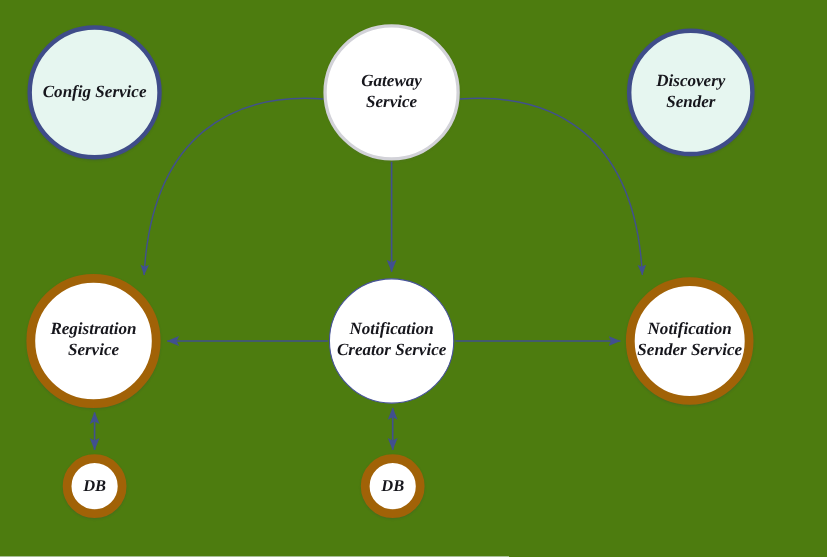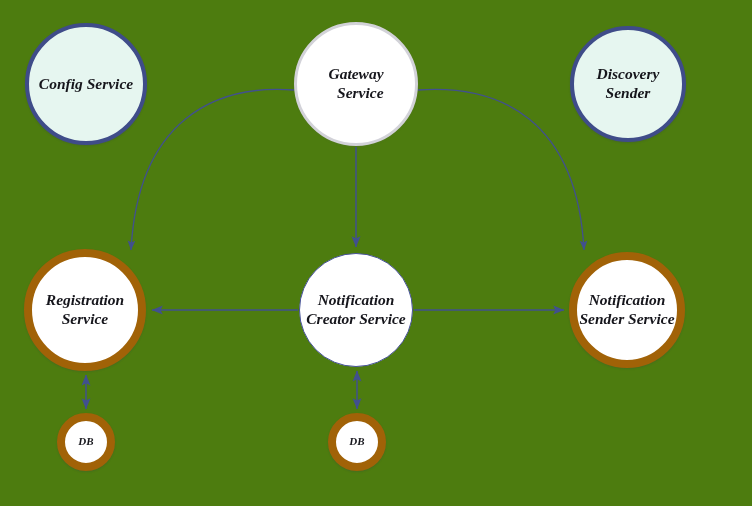--- a/index.html
+++ b/index.html
@@ -54,21 +54,21 @@
   .v-white-thick {
     background: #ffffff;
     border: 8px solid #a16207;
     box-shadow: 0 1px 2px rgba(40,50,100,0.20);
   }
   .v-white-thin {
     background: #ffffff;
     border: 1.4px solid #48539a;
   }
   .size-service { font-size: 15.5px; }
-  .size-db { font-size: 11px; }
+  .size-db { font-size: 15px; }
 </style>
 </head>
 <body>
 
 <div id="canvas" style="background: #4d7c0f; font-weight: bold;">
 
   <svg id="edges" viewBox="0 0 752 506" xmlns="http://www.w3.org/2000/svg">
     <defs>
       <marker id="arrowEnd" markerWidth="9" markerHeight="9" refX="7.2" refY="3.2" orient="auto" markerUnits="strokeWidth">
         <path d="M0,0.2 L7.4,3.2 L0,6.2 L1.5,3.2 z" fill="#41508f"></path>
@@ -85,21 +85,21 @@
         <path d="M 414 310 L 564 310" stroke-width="1.5" marker-end="url(#arrowEnd)"></path>
         <path d="M 86 375 L 86 409" stroke-width="1.5" marker-end="url(#arrowEnd)" marker-start="url(#arrowStart)"></path>
         <path d="M 357 371 L 357 409" stroke-width="1.5" marker-end="url(#arrowEnd)" marker-start="url(#arrowStart)"></path>
       </g>
   </svg>
 
   <div id="node-layer">
       <div class="node v-mint-thick size-service" style="left: 25px; top: 23px; width: 122px; height: 122px; background: rgb(230, 246, 240);">
         <span class="node-label">Config Service</span>
       </div>
-      <div class="node v-white-gray size-service" style="left: 294px; top: 22px; width: 124px; height: 124px; background: rgb(255, 255, 255); text-align: right;">
+      <div class="node v-white-gray size-service" style="left: 294px; top: 22px; width: 124px; height: 124px; background: rgb(255, 255, 255);">
         <span class="node-label">Gateway
 Service</span>
       </div>
       <div class="node v-mint-thick size-service" style="left: 570px; top: 26px; width: 116px; height: 116px; background: rgb(230, 246, 240);">
         <span class="node-label">Discovery
 Sender</span>
       </div>
       <div class="node v-white-thick size-service" style="left: 24px; top: 249px; width: 122px; height: 122px; background: rgb(255, 255, 255);">
         <span class="node-label">Registration
 Service</span>

